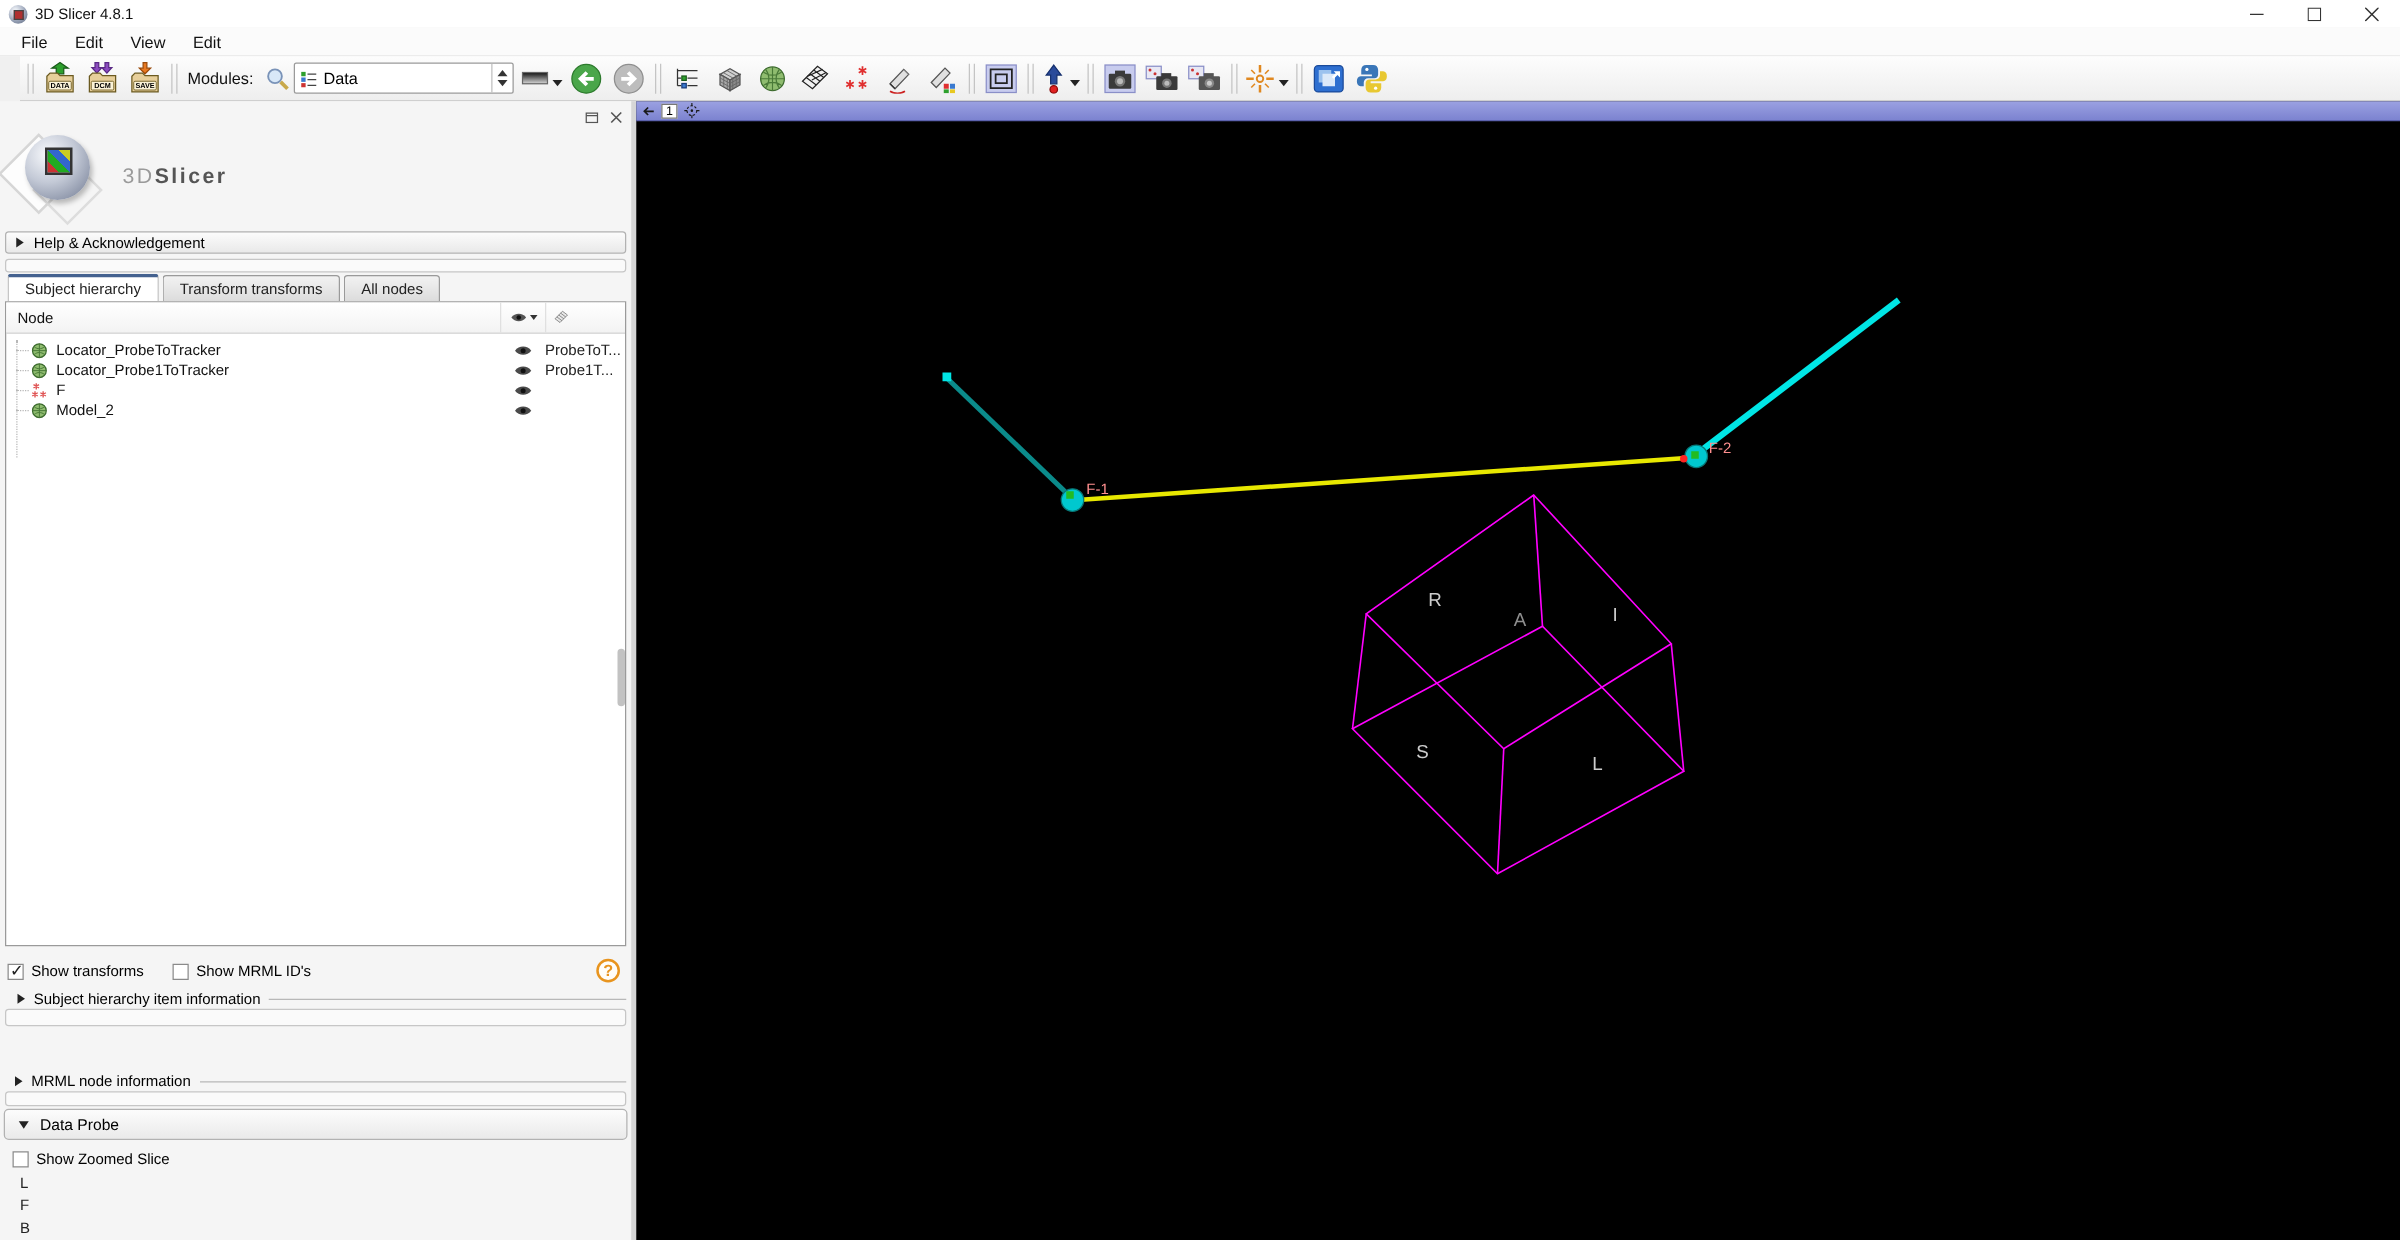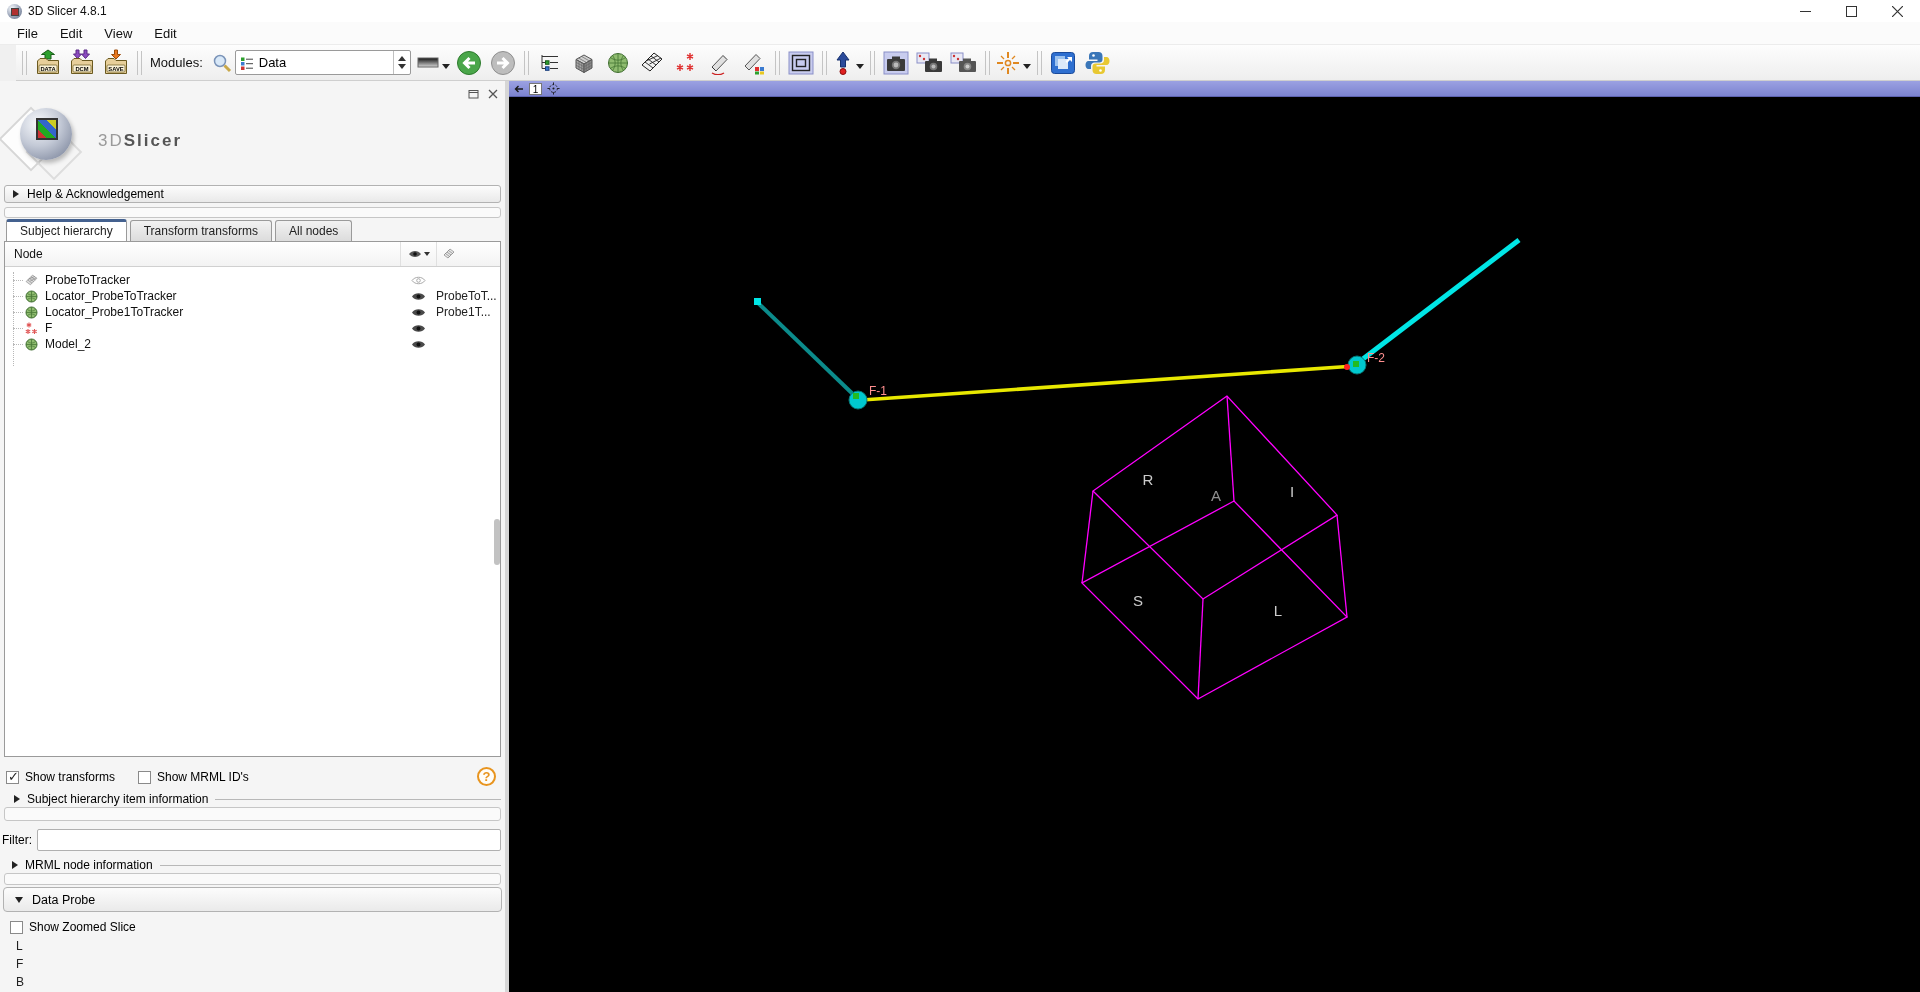--- a/index.html
+++ b/index.html
@@ -431,39 +431,20 @@
                 <path d="M5 11 L13 17 M8 8 L16 14 M11 5 L19 11" fill="none"></path>
               </g>
             </svg>
         </span>
       </div>
       <div class="tree-rows">
         <span class="tree-guide"></span>
           <div class="tree-row">
             <span class="tree-branch"></span>
             <span class="tree-icon">
-              <svg width="13" height="13" viewBox="0 0 24 24">
-                <g stroke="#777" fill="#dcdcdc">
-                  <path d="M2 14 L14 2 L22 8 L10 20 Z"></path>
-                  <path d="M5 11 L13 17 M8 8 L16 14 M11 5 L19 11 M6 10 L18 4.5 M9.5 13 L21 7" fill="none"></path>
-                </g>
-              </svg>
-            </span>
-            <span class="tree-name">ProbeToTracker</span>
-            <span class="tree-eye">
-              <svg width="15" height="11" viewBox="0 0 15 11">
-                <path d="M1 5.5 C4 1.2, 11 1.2, 14 5.5 C11 9.8, 4 9.8, 1 5.5 Z" fill="none" stroke="#aaa"></path>
-                <circle cx="7.5" cy="5.5" r="1.8" fill="none" stroke="#aaa"></circle>
-              </svg>
-            </span>
-            <span class="tree-transform"></span>
-          </div>
-          <div class="tree-row">
-            <span class="tree-branch"></span>
-            <span class="tree-icon">
               <svg width="13" height="13" viewBox="0 0 13 13">
                 <circle cx="6.5" cy="6.5" r="5.5" fill="#8fbc6f" stroke="#3d6b2f"></circle>
                 <path d="M1 6.5 h11 M6.5 1 v11 M2.5 3.5 c2.5 2 5.5 2 8 0 M2.5 9.5 c2.5 -2 5.5 -2 8 0" stroke="#4a7a38" fill="none" stroke-width="0.8"></path>
               </svg>
             </span>
             <span class="tree-name">Locator_ProbeToTracker</span>
             <span class="tree-eye">
               <svg width="15" height="11" viewBox="0 0 15 11">
                 <path d="M1 5.5 C4 1.2, 11 1.2, 14 5.5 C11 9.8, 4 9.8, 1 5.5 Z" fill="#4a4a4a"></path>
                 <circle cx="7.5" cy="5.5" r="2" fill="#111"></circle>
@@ -539,24 +520,20 @@
     </div>
     <div class="help-btn" style="left:477px; top:686px">?</div>
 
     <div class="gb-title" style="left:14px; top:710px; width:487px">
       <span class="arrow-right"></span>
       <span>Subject hierarchy item information</span>
       <span class="hline" style="flex:1"></span>
     </div>
     <div class="sunken" style="top:726px; height:14px"></div>
 
-    <div class="filter-row">
-      <span>Filter:</span>
-      <input class="filter-input" value="" style="">
-    </div>
 
     <div class="gb-title" style="left:12px; top:776px; width:489px">
       <span class="arrow-right"></span>
       <span>MRML node information</span>
       <span class="hline" style="flex:1"></span>
     </div>
     <div class="sunken" style="top:792px; height:12px"></div>
 
     <div class="dataprobe-bar">
       <span class="arrow-down"></span>

